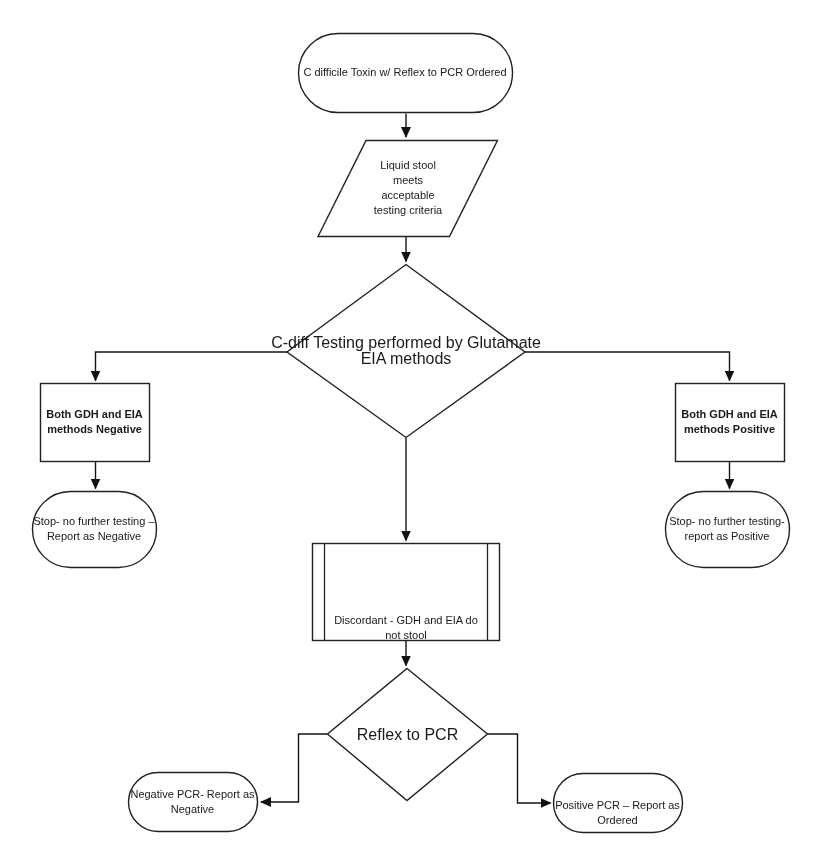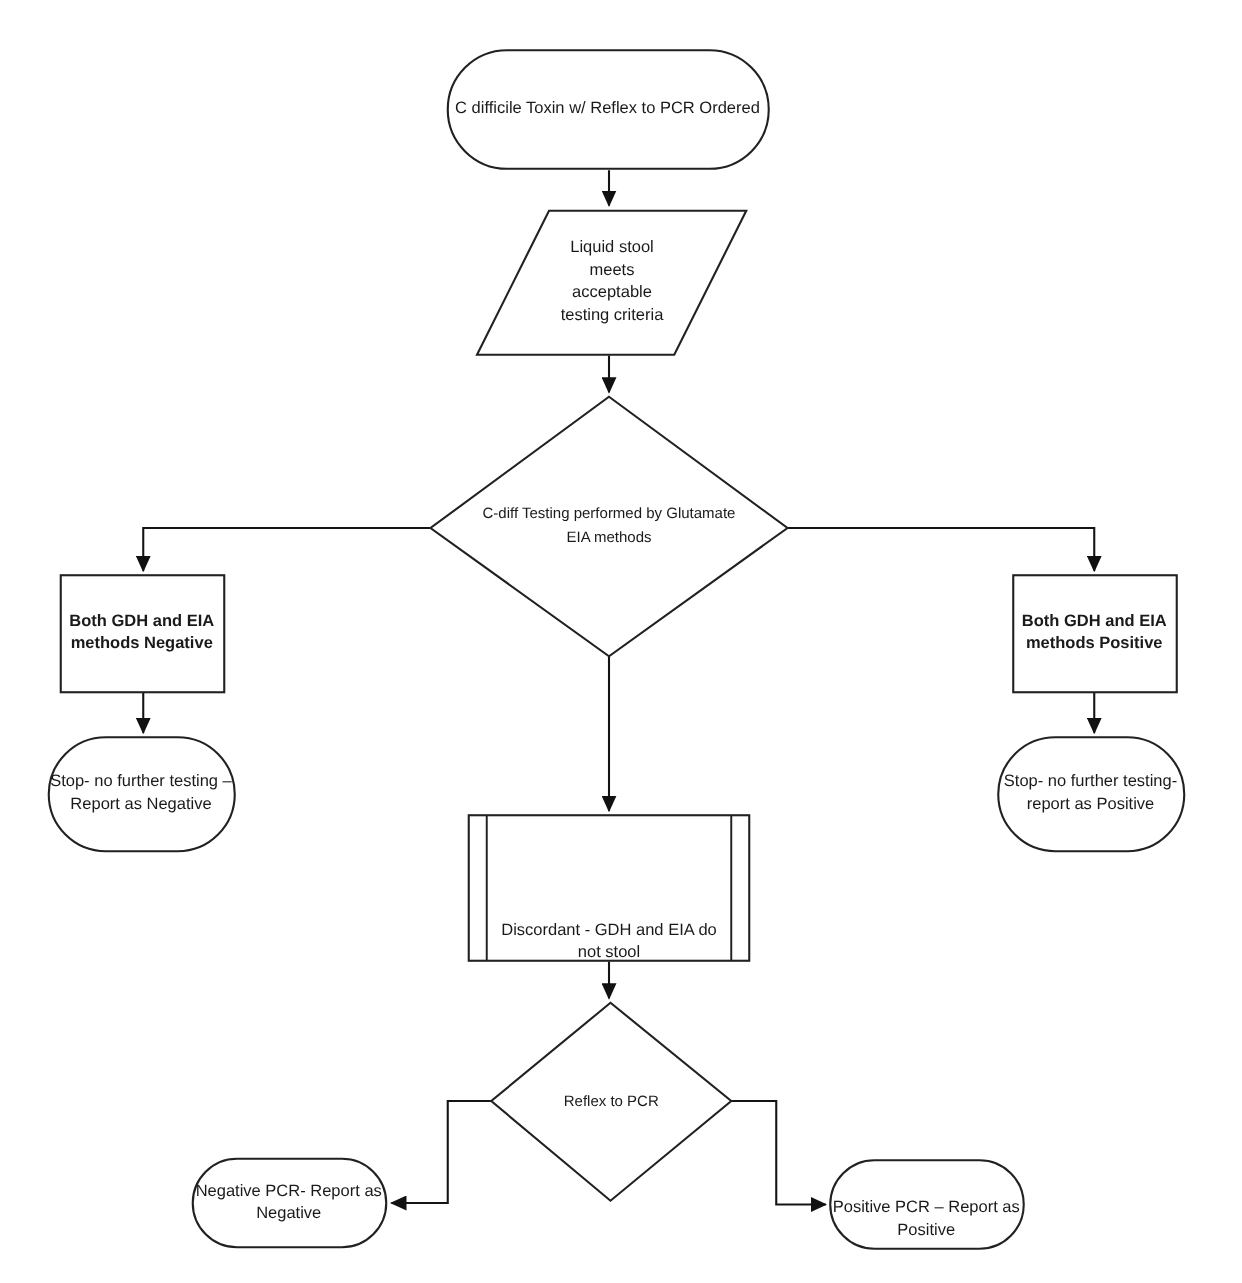--- a/index.html
+++ b/index.html
@@ -26,21 +26,21 @@
     flex-direction: column;
     align-items: center;
     justify-content: center;
     text-align: center;
     font-size: 11px;
     line-height: 15px;
     pointer-events: none;
     white-space: nowrap;
   }
   .lbl.bold { font-weight: bold; }
-  .lbl.decision { font-size: 10px; line-height: 15.5px; }
+  .lbl.decision { font-size: 16px; line-height: 15.5px; }
 </style>
 </head>
 <body>
 
 <div class="canvas">
 
   <svg class="layer" viewBox="0 0 828 855">
     <defs>
       <marker id="arw" markerUnits="userSpaceOnUse" markerWidth="11" markerHeight="10" viewBox="0 0 11 10" refX="10" refY="5" orient="auto">
         <path d="M0 0 L11 5 L0 10 Z" fill="#111111"></path>
@@ -118,16 +118,16 @@
     <div>Negative PCR- Report as</div>
     <div>Negative</div>
   </div>
 
   <div class="lbl decision" style="left:327px; top:668px; width:161px; height:133px;">
     <div>Reflex to PCR</div>
   </div>
 
   <div class="lbl" style="left:553px; top:735px; width:129px; height:59px;margin-top:48px;">
     <div>Positive PCR – Report as</div>
-    <div>Positive</div>
+    <div>Ordered</div>
   </div>
 
 </div>
 
 </body></html>

